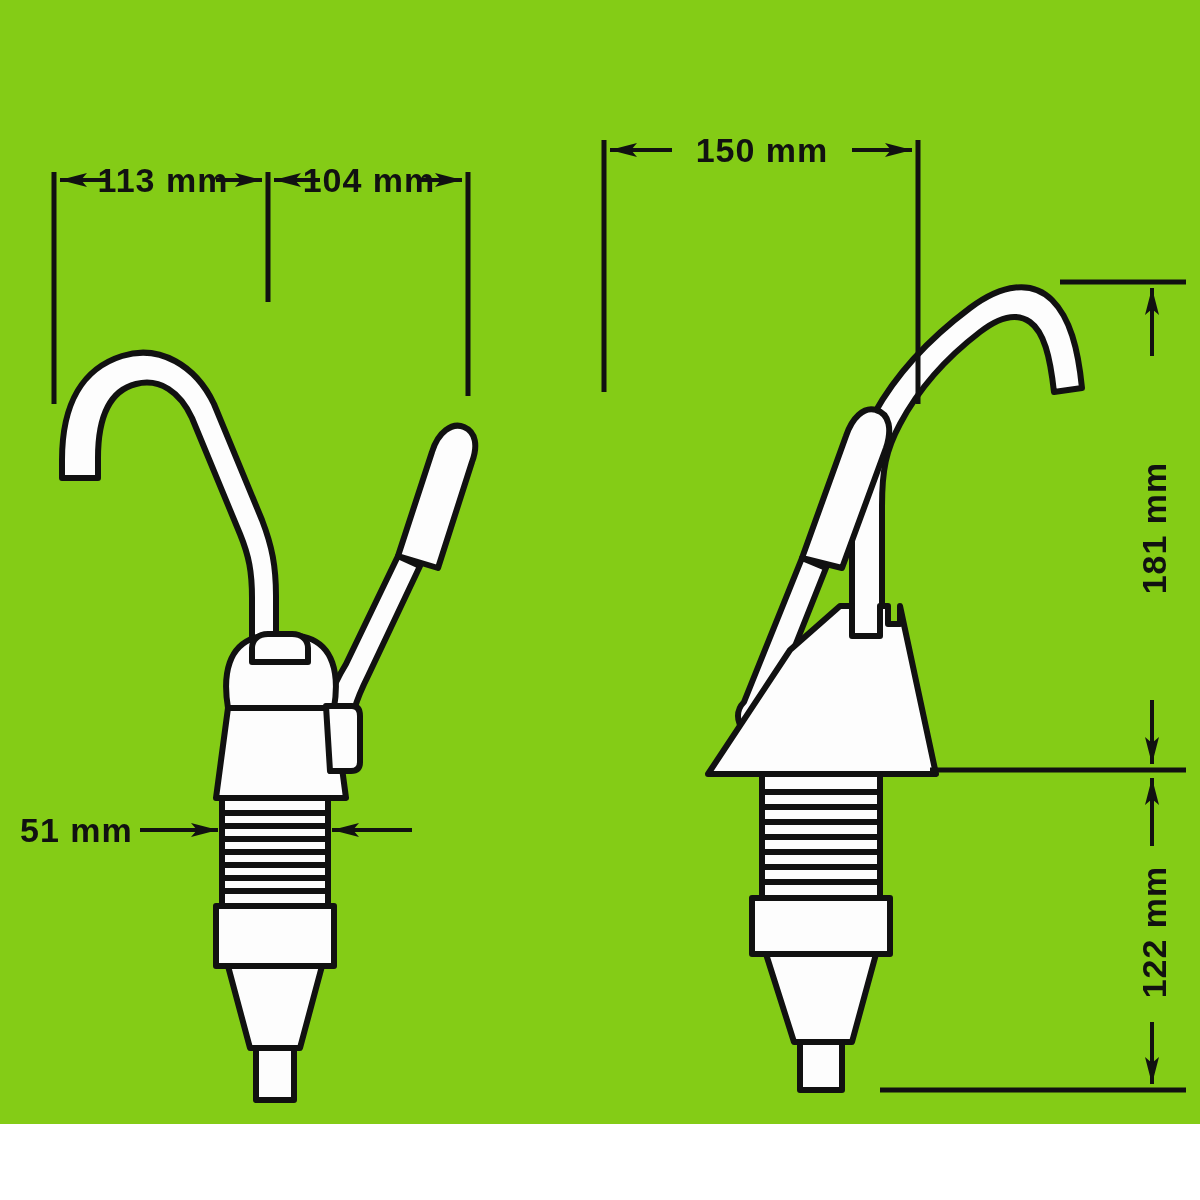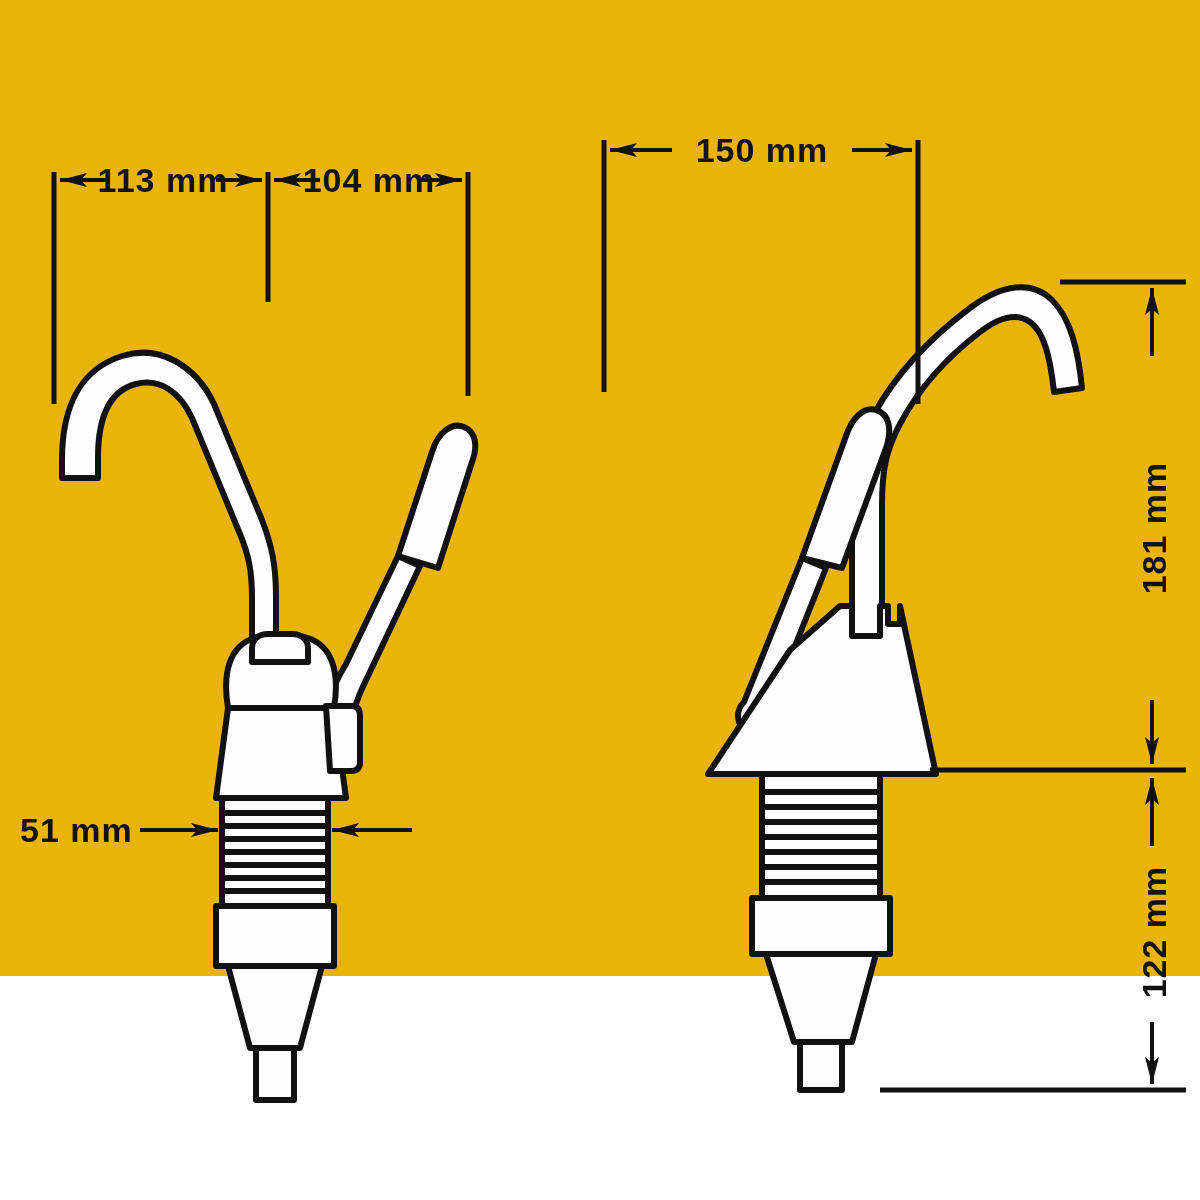--- a/index.html
+++ b/index.html
@@ -1,17 +1,17 @@
 <!DOCTYPE html>
 <html><head>
 <meta charset="utf-8">
 <style>
   html,body{margin:0;padding:0;background:#ffffff;}
   body{width:1200px;height:1200px;overflow:hidden;font-family:"Liberation Sans",sans-serif;}
-  #stage{position:relative;width:1200px;height:976px;background:#eab308;}
+  #stage{position:relative;width:1200px;height:1124px;background:#84cc16;}
   svg#drawing{position:absolute;left:0;top:0;width:1200px;height:1200px;display:block;}
   .dimtext{
     font-family:"Liberation Sans",sans-serif;
     font-weight:bold;
     font-size:34px;
     fill:#111111;
     letter-spacing:1px;
   }
   .part{fill:#fdfdfd;stroke:#111111;stroke-width:6;stroke-linejoin:round;stroke-linecap:round;}
   .thread{stroke:#111111;stroke-width:6;stroke-linecap:butt;fill:none;}

